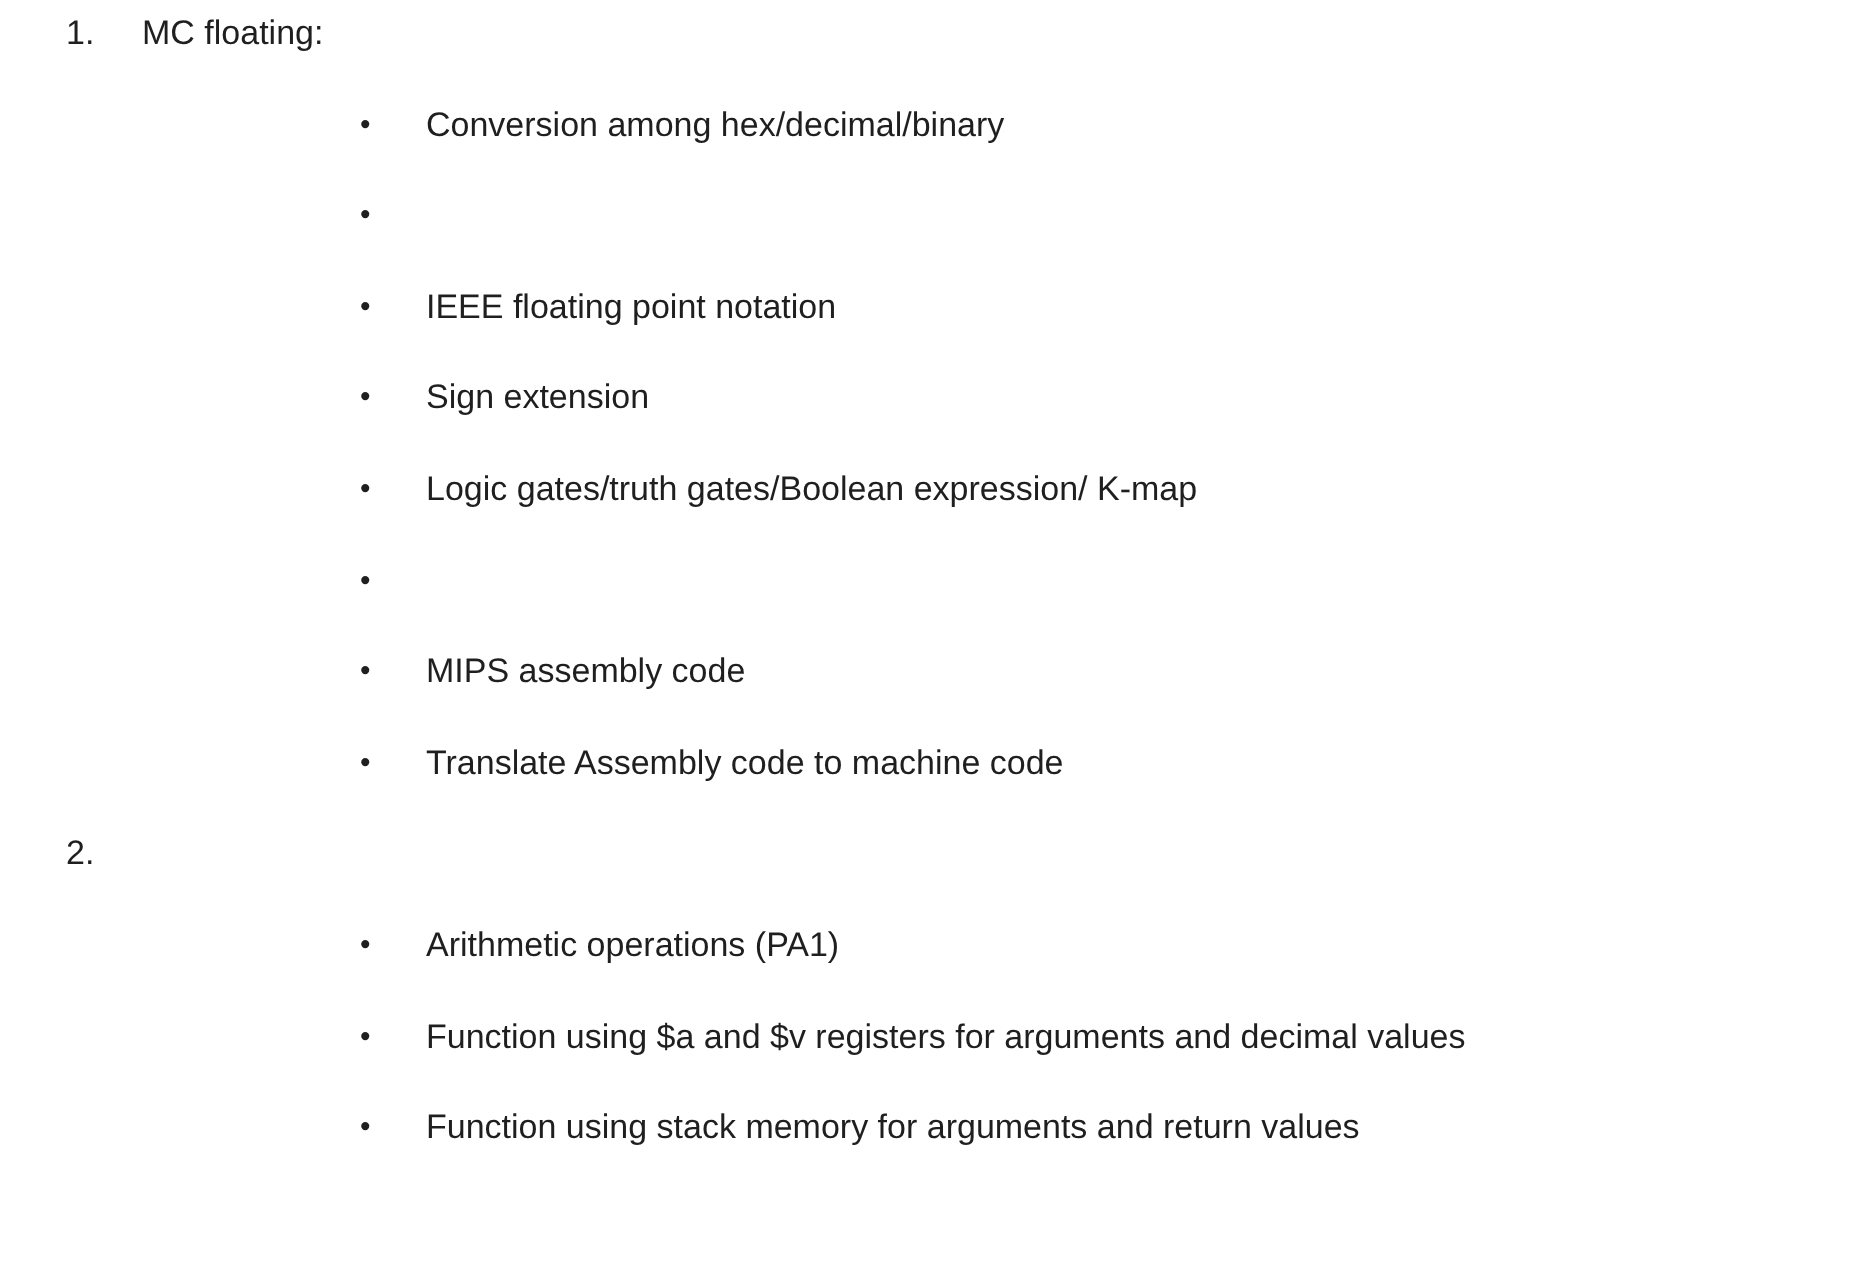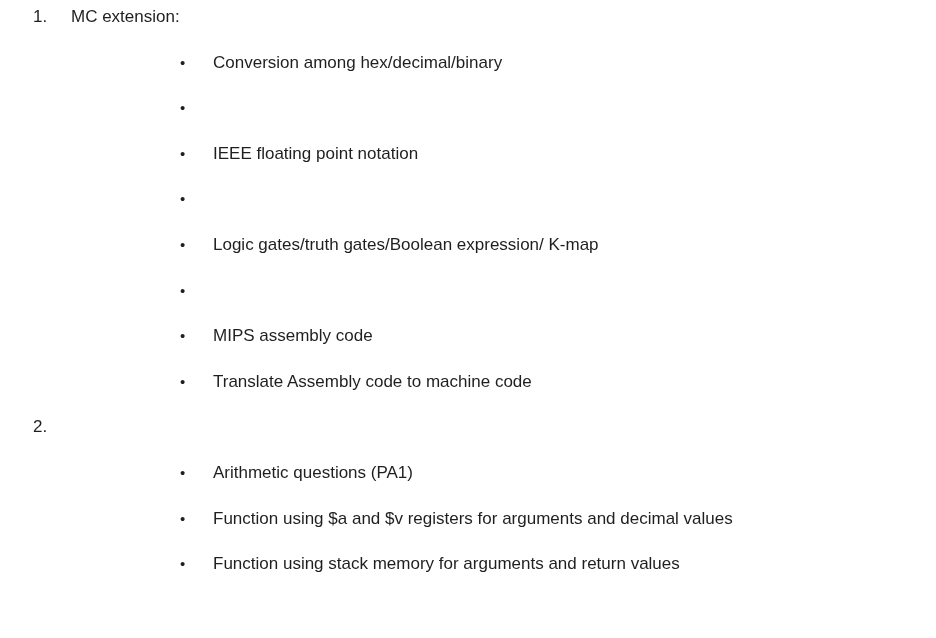--- a/index.html
+++ b/index.html
@@ -49,35 +49,36 @@
   .bullet-item .text {
     display: inline-block;
   }
 </style>
 </head>
 <body>
 
 <div id="doc">
     <div class="line heading">
       <span class="num">1.</span>
-      <span class="title">MC extension:</span>
+      <span class="title">MC floating:</span>
     </div>
     <div class="line bullet-item">
       <span class="bullet">•</span>
       <span class="text">Conversion among hex/decimal/binary</span>
     </div>
     <div class="line bullet-item">
       <span class="bullet">•</span>
     </div>
     <div class="line bullet-item">
       <span class="bullet">•</span>
       <span class="text">IEEE floating point notation</span>
     </div>
     <div class="line bullet-item">
       <span class="bullet">•</span>
+      <span class="text">Sign extension</span>
     </div>
     <div class="line bullet-item">
       <span class="bullet">•</span>
       <span class="text">Logic gates/truth gates/Boolean expression/ K-map</span>
     </div>
     <div class="line bullet-item">
       <span class="bullet">•</span>
     </div>
     <div class="line bullet-item">
       <span class="bullet">•</span>
@@ -85,21 +86,21 @@
     </div>
     <div class="line bullet-item">
       <span class="bullet">•</span>
       <span class="text">Translate Assembly code to machine code</span>
     </div>
     <div class="line heading">
       <span class="num">2.</span>
     </div>
     <div class="line bullet-item">
       <span class="bullet">•</span>
-      <span class="text">Arithmetic questions (PA1)</span>
+      <span class="text">Arithmetic operations (PA1)</span>
     </div>
     <div class="line bullet-item">
       <span class="bullet">•</span>
       <span class="text">Function using $a and $v registers for arguments and decimal values</span>
     </div>
     <div class="line bullet-item">
       <span class="bullet">•</span>
       <span class="text">Function using stack memory for arguments and return values</span>
     </div>
   </div>

